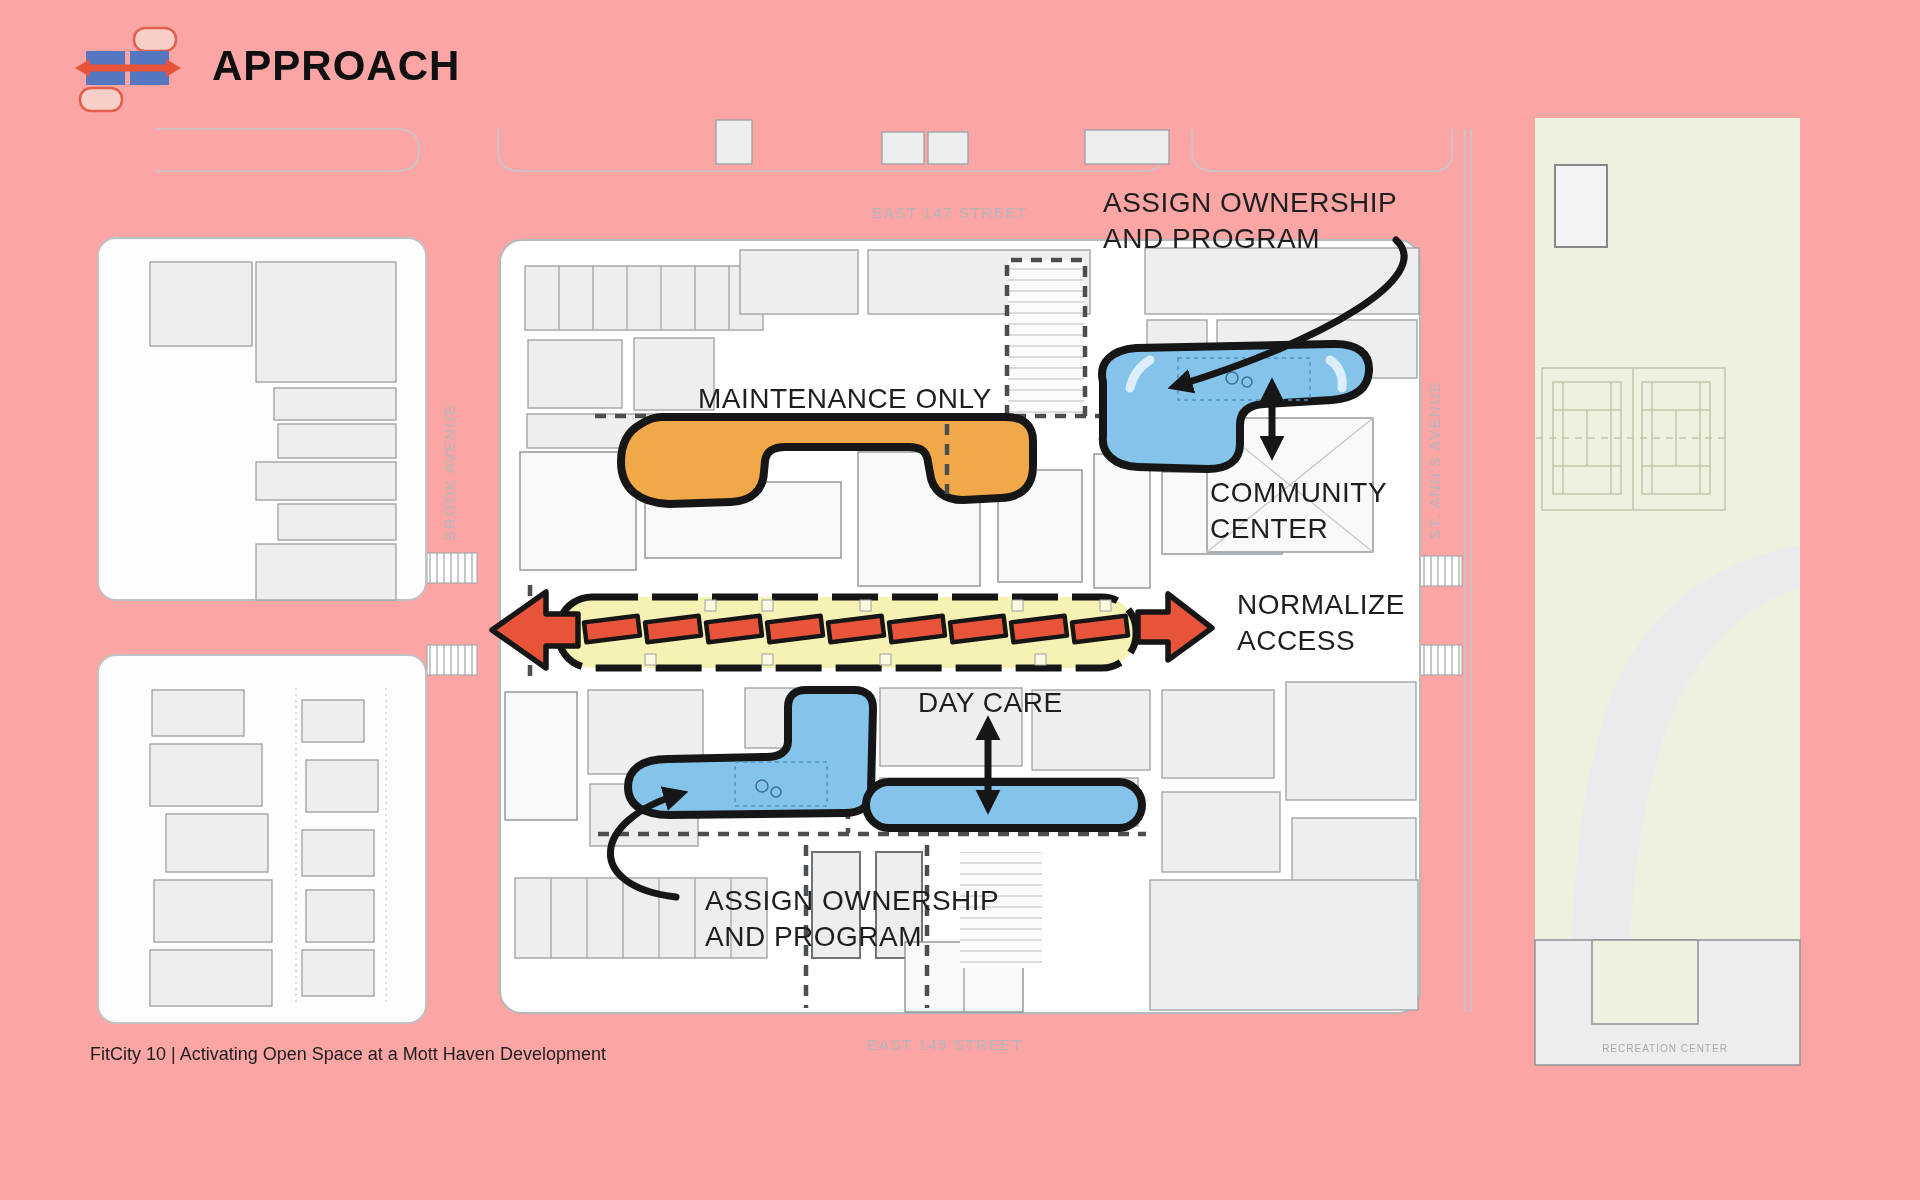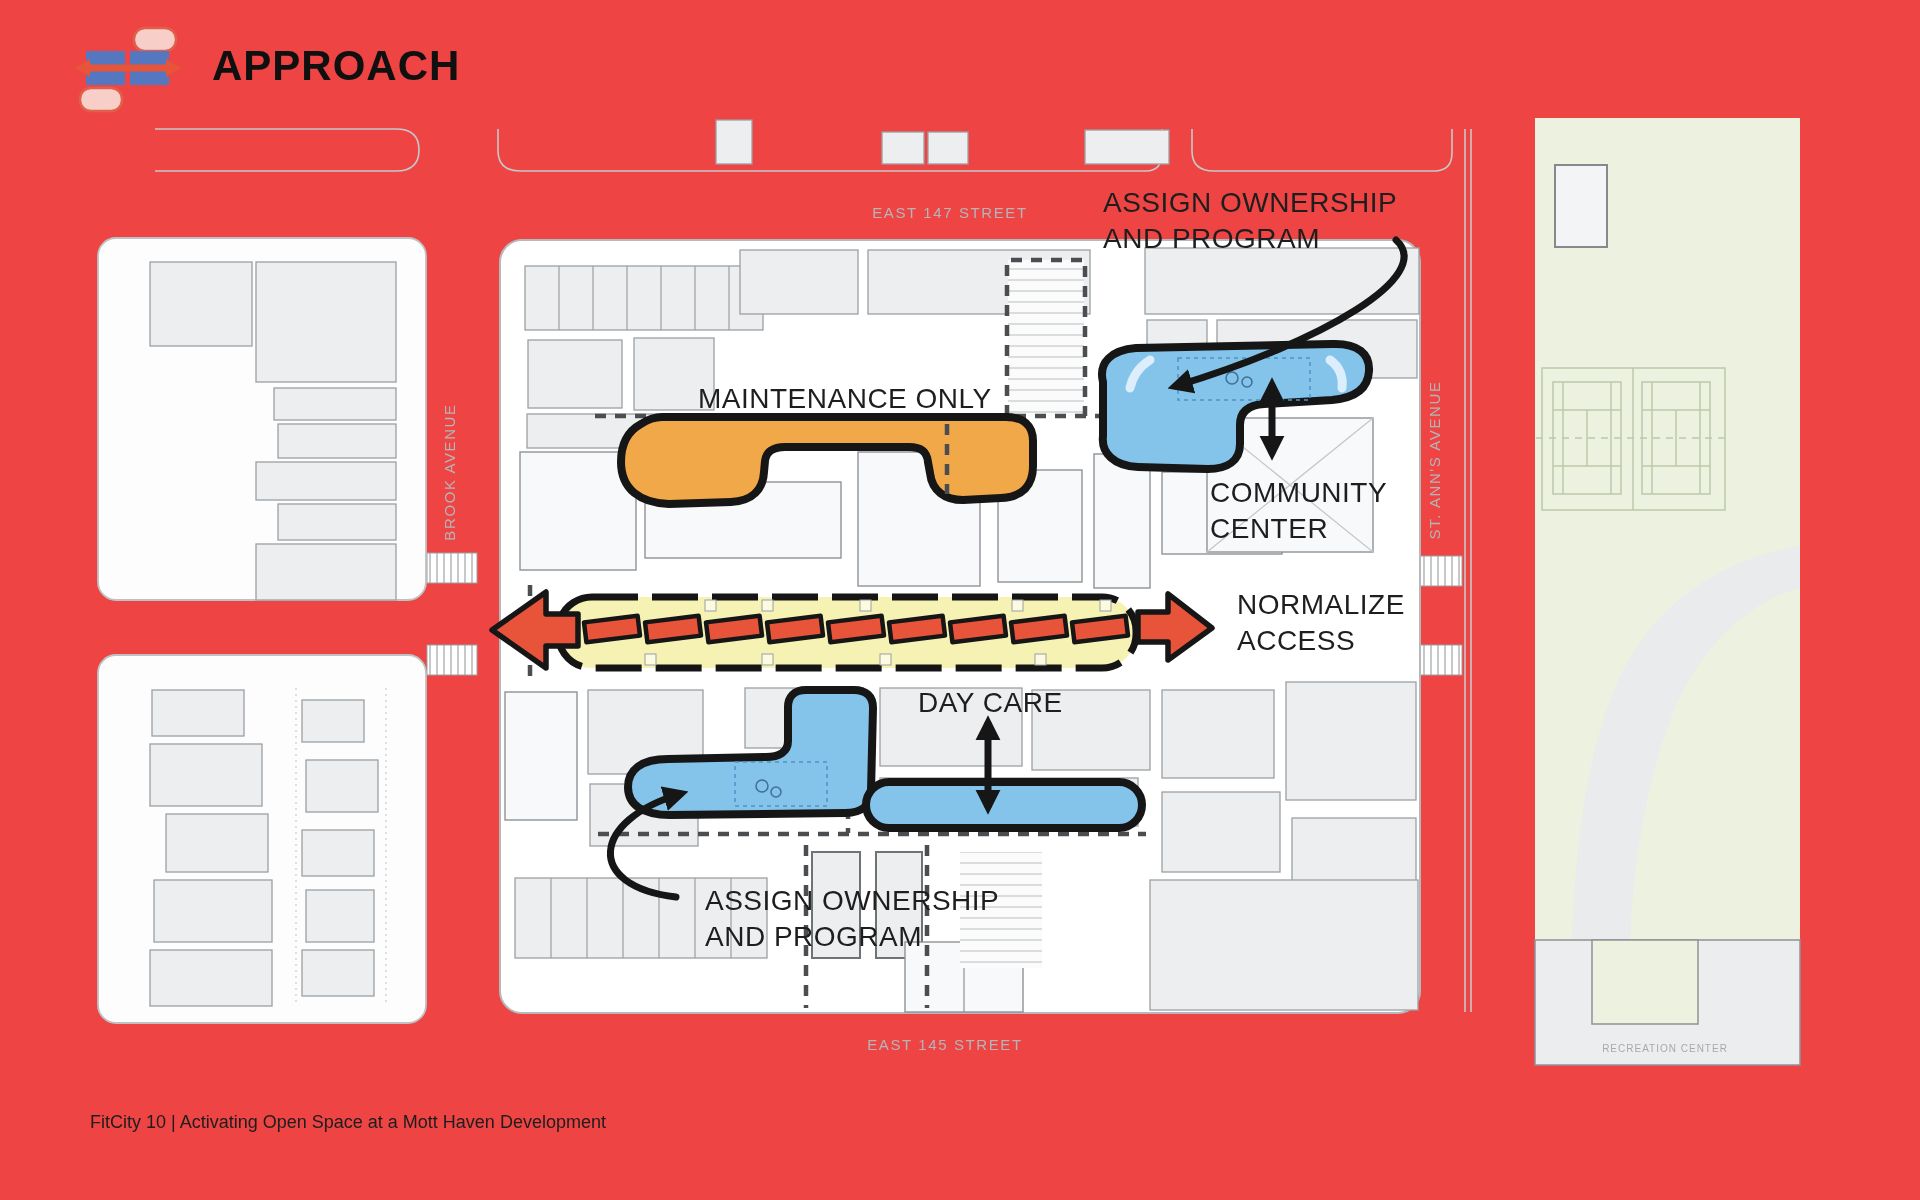--- a/index.html
+++ b/index.html
@@ -1,22 +1,22 @@
 <!DOCTYPE html>
 <html><head>
 <meta charset="utf-8">
 <style>
   html,body{margin:0;padding:0;background:#ffffff;}
-  .page{position:relative;width:1920px;height:1200px;background:#ef4444;overflow:hidden;
+  .page{position:relative;width:1920px;height:1200px;background:#fca5a5;overflow:hidden;
         font-family:"Liberation Sans",sans-serif;}
   .logo{position:absolute;left:72px;top:26px;}
   .hdr-title{position:absolute;left:212px;top:42px;font-size:42px;font-weight:bold;
              letter-spacing:1px;color:#101010;}
   .map{position:absolute;left:0;top:0;}
-  .footer{position:absolute;left:90px;top:1112px;font-size:18px;color:#1d1d1d;}
+  .footer{position:absolute;left:90px;top:1044px;font-size:18px;color:#1d1d1d;}
   svg text{font-family:"Liberation Sans",sans-serif;}
   .street-label{fill:#b3b6b8;font-size:15px;letter-spacing:1.6px;}
   .ann{fill:#1e1e1e;font-size:28px;letter-spacing:0.5px;}
   .rec-label{fill:#a6aaac;font-size:10px;letter-spacing:1px;}
   .bldg{fill:#eceef0;stroke:#9ca0a3;stroke-width:1.3;}
   .bldg-light{fill:#f8f9fa;stroke:#8f9396;stroke-width:1.4;}
   .dash-ov{stroke:#4b4e51;stroke-width:4.5;stroke-dasharray:11 9;fill:none;}
   .blob{stroke:#161616;stroke-width:8;stroke-linejoin:round;}
   .black-arrow{stroke:#161616;stroke-width:7;fill:none;stroke-linecap:round;}
 </style>

